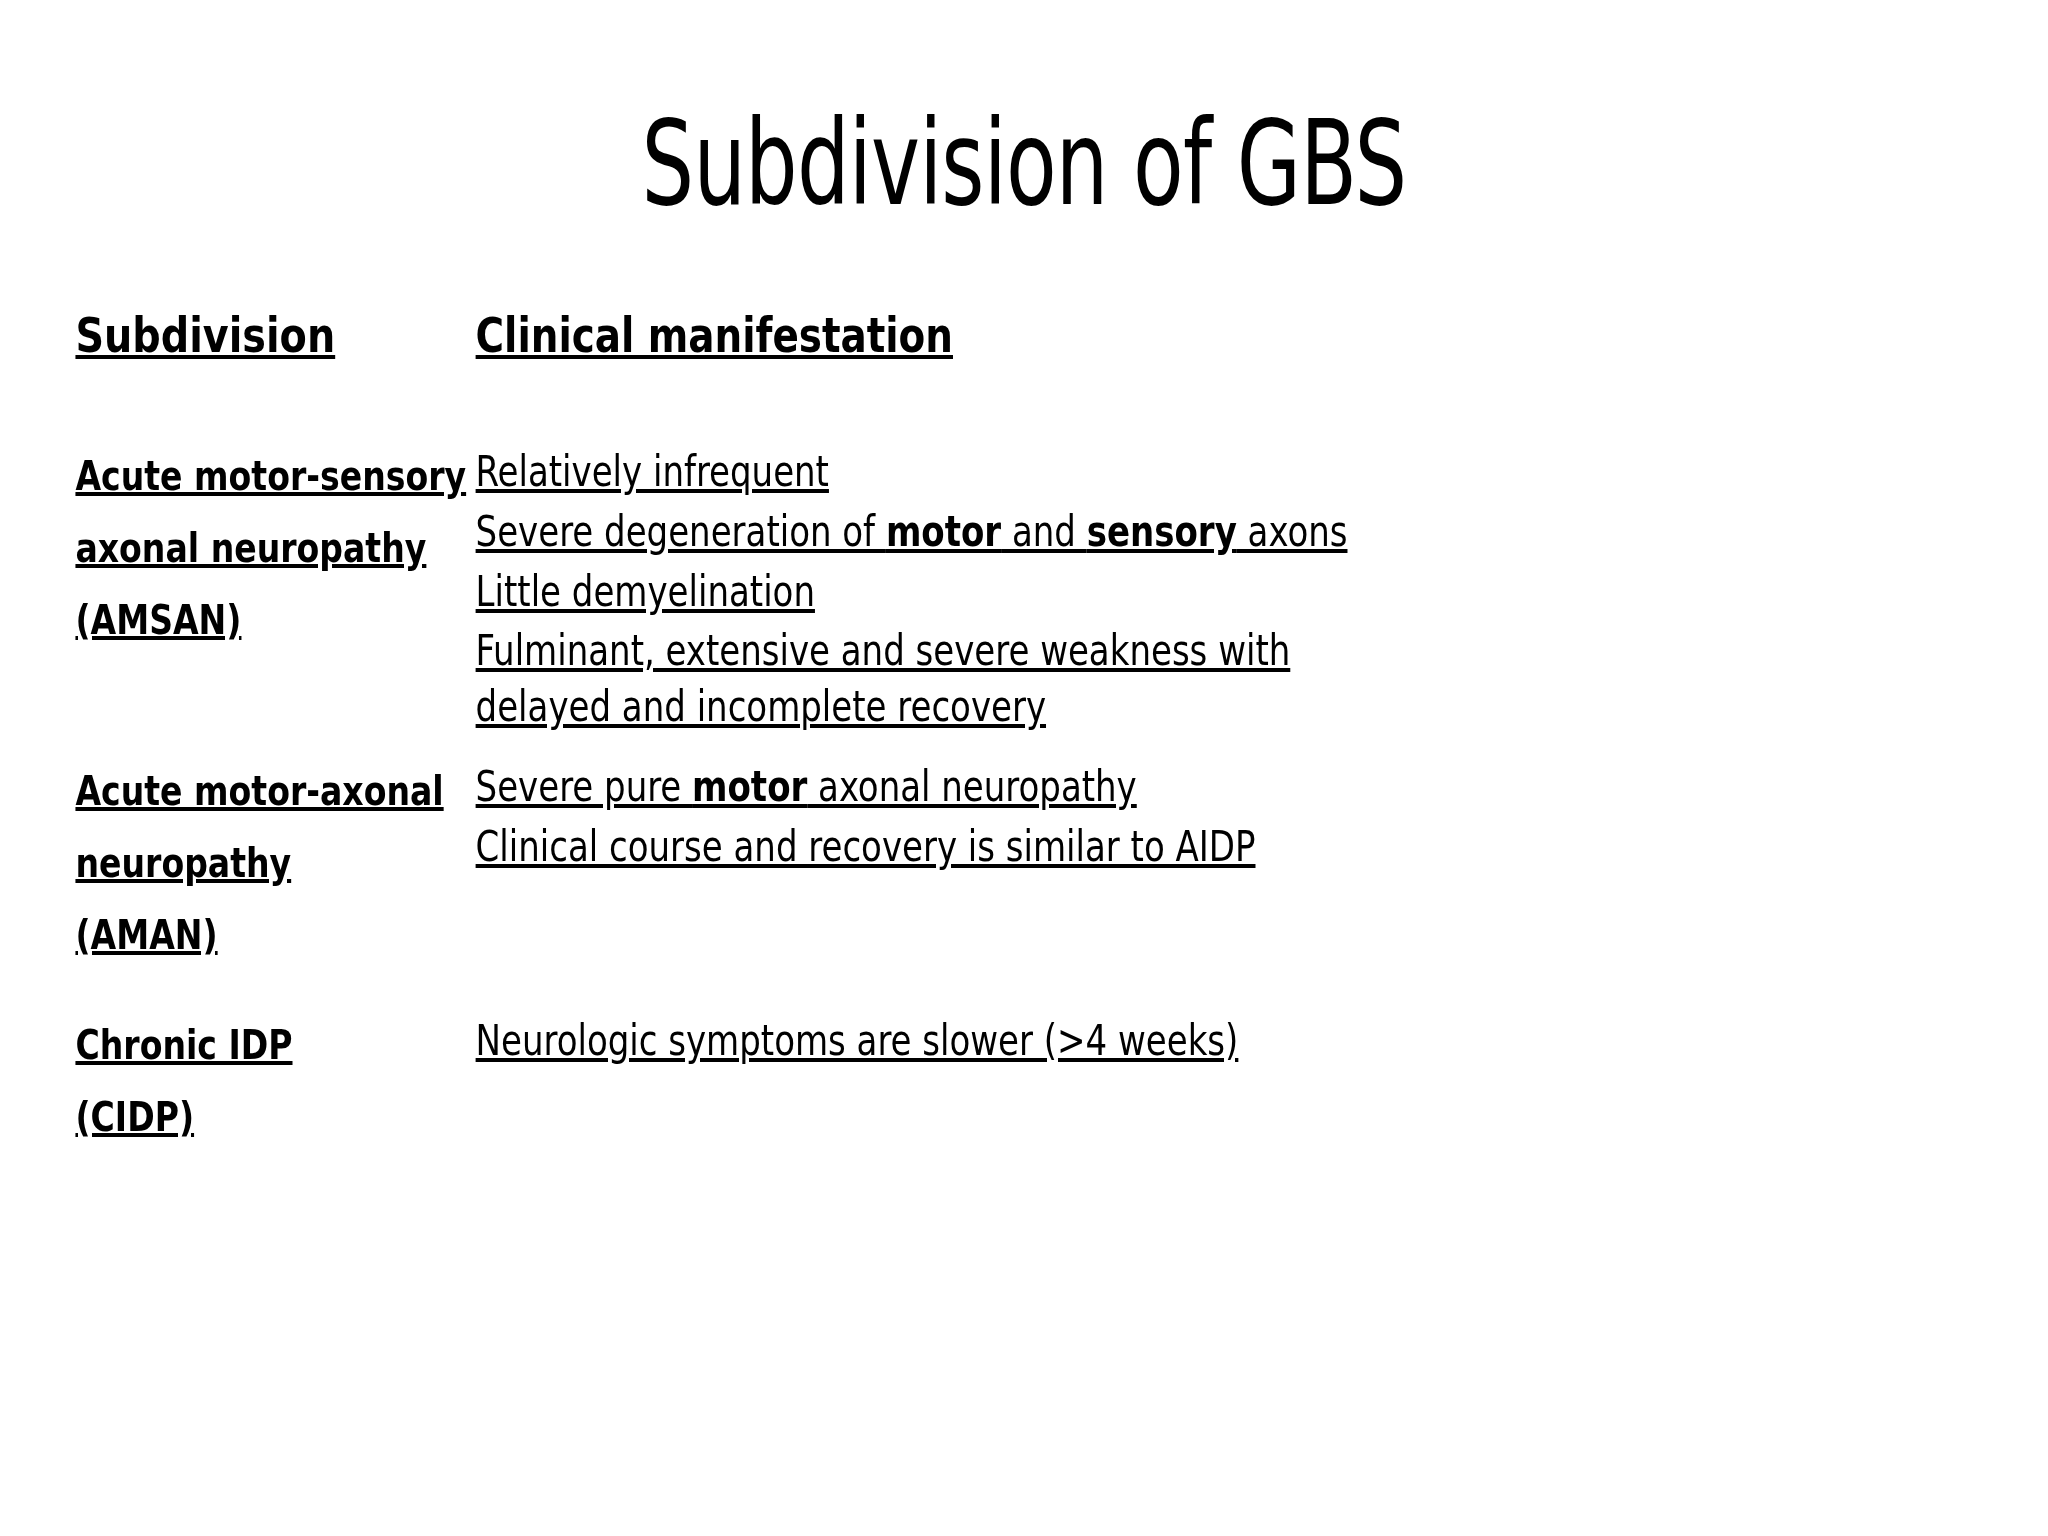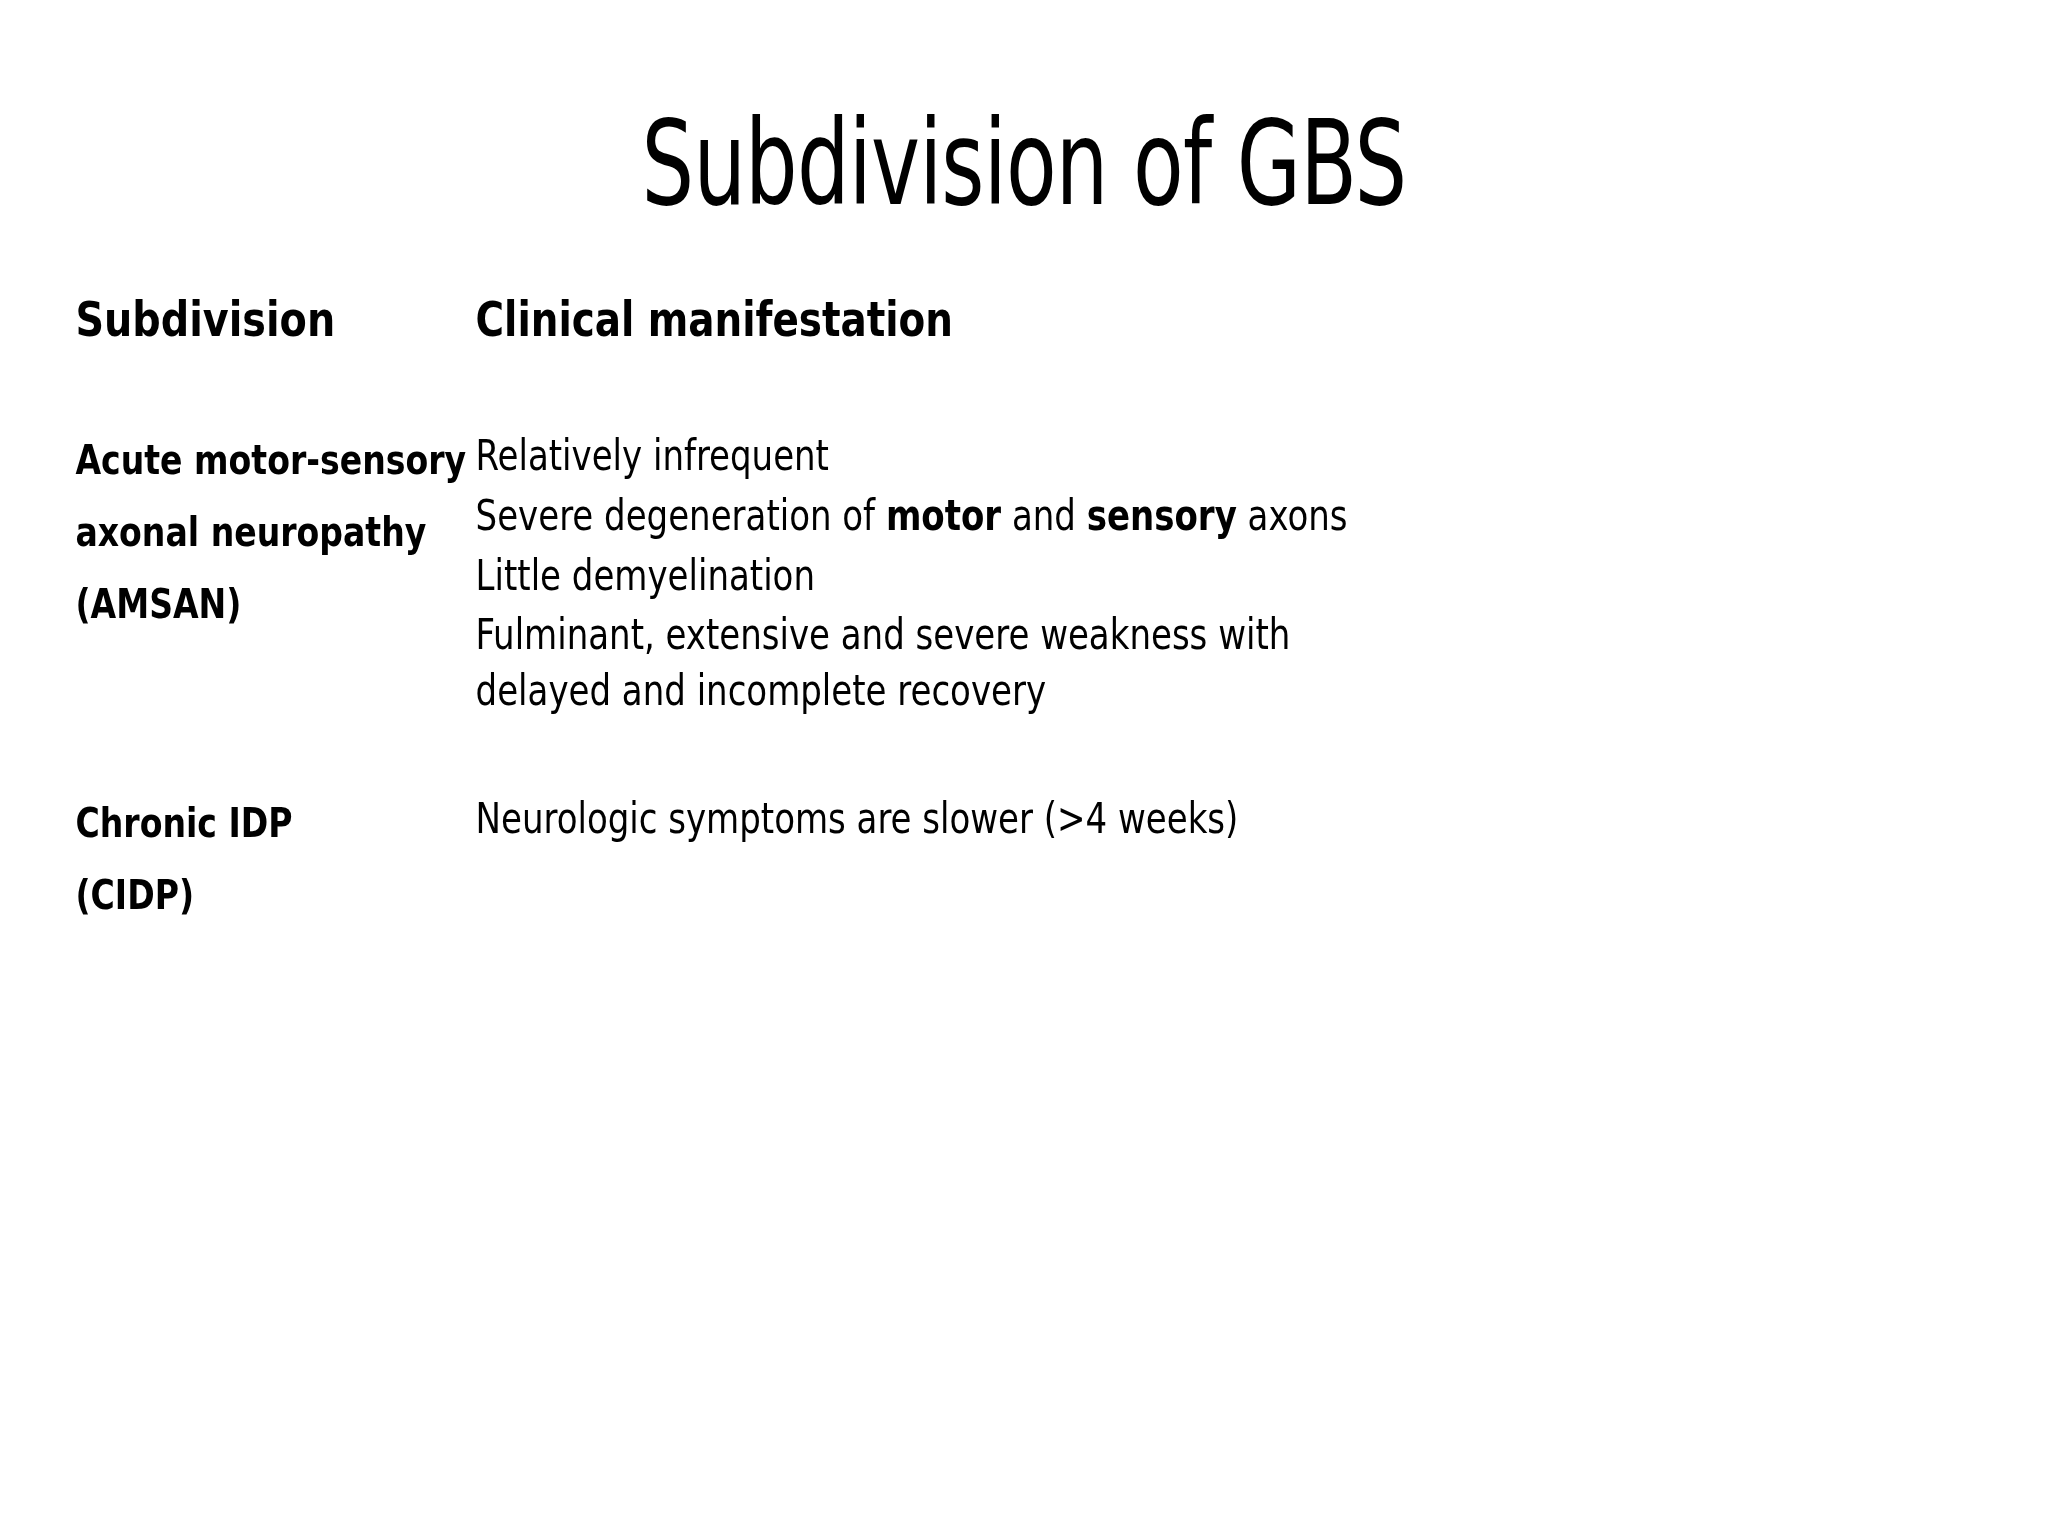--- a/index.html
+++ b/index.html
@@ -38,23 +38,24 @@
     line-height: 1.0;
     letter-spacing: -1px;
     white-space: nowrap;
     transform: scaleX(0.78);
     transform-origin: 50% 50%;
   }
 
   
   .table {
     position: absolute;
-    top: 292px;
+    top: 308px;
     left: 0;
     width: 2048px;
+    text-decoration: underline;
   }
 
   .row {
     display: flex;
     align-items: flex-start;
     width: 100%;
   }
 
   .col-left {
     width: 463px;
@@ -153,20 +154,31 @@
 
         <span class="line">Little demyelination</span>
 
         <span class="line">Fulminant, extensive and severe weakness with</span>
         <span class="line" style="margin-top:2px">delayed and incomplete recovery</span>
       </div>
     </div>
 
     <div class="sp-2"></div>
 
+    <div class="row row-aman">
+      <div class="col-left left-block">
+        <span class="line">Acute motor-axonal</span>
+        <span class="line">neuropathy</span>
+        <span class="line">(AMAN)</span>
+      </div>
+      <div class="col-right right-block">
+        <span class="line"><span>Severe pure </span><b class="em">motor</b><span> axonal neuropathy</span></span>
+        <span class="line">Clinical course and recovery is similar to AIDP</span>
+      </div>
+    </div>
 
     <div class="sp-3"></div>
 
 
     <div class="sp-4"></div>
 
     <div class="row row-cidp">
       <div class="col-left left-block">
         <span class="line">Chronic IDP</span>
         <span class="line">(CIDP)</span>

